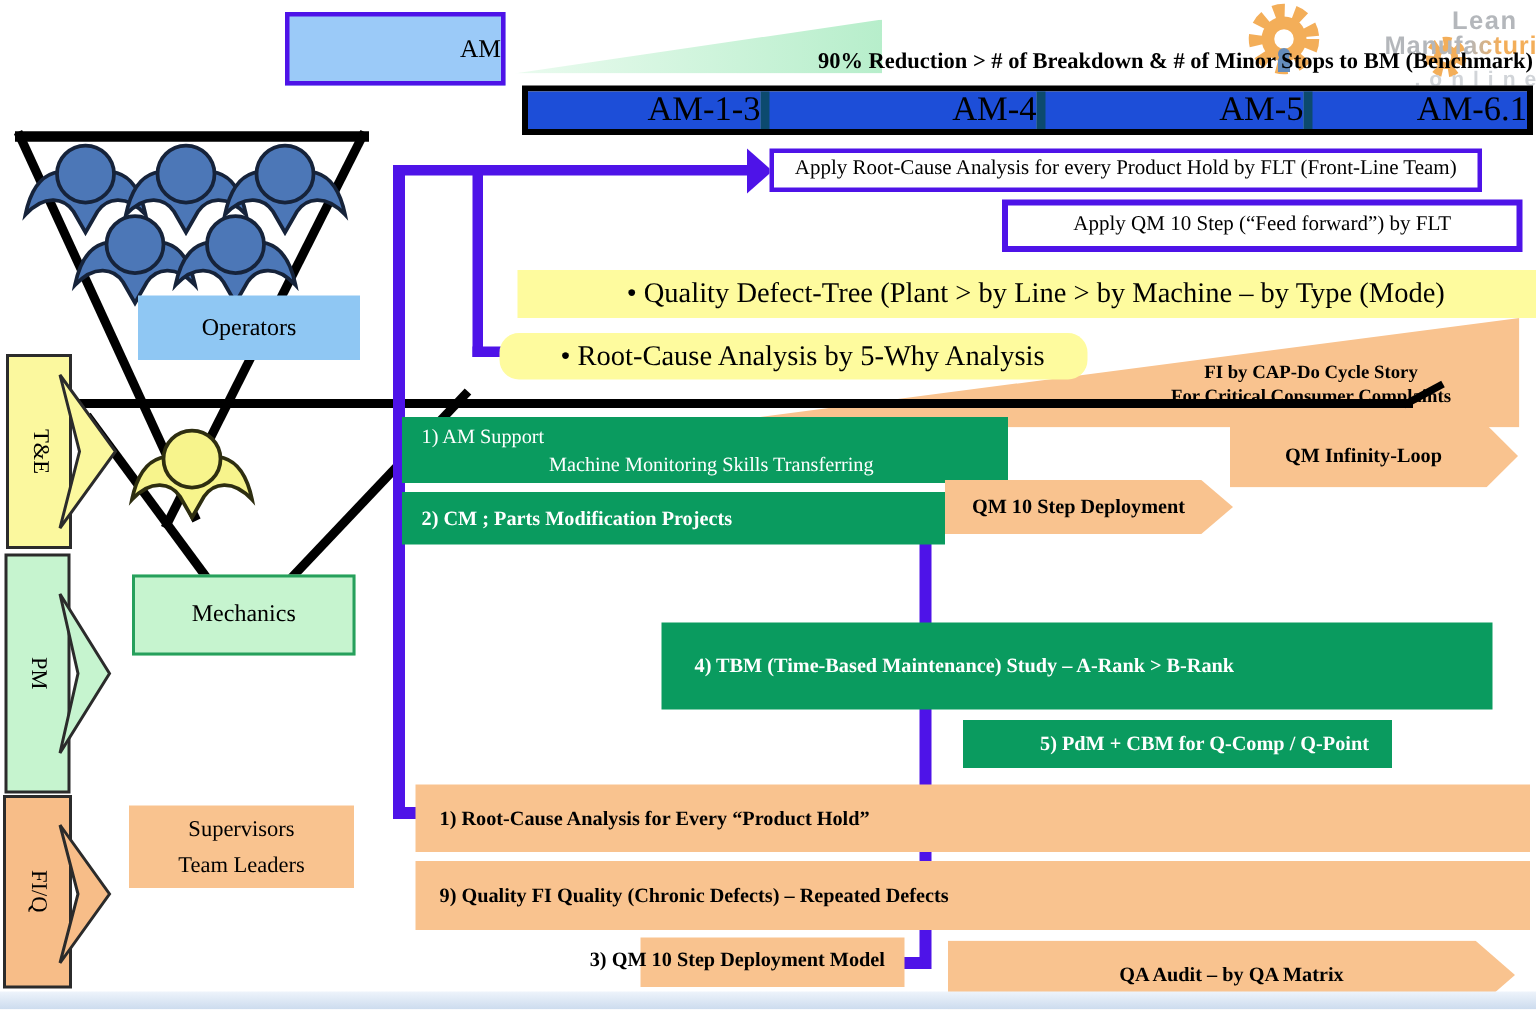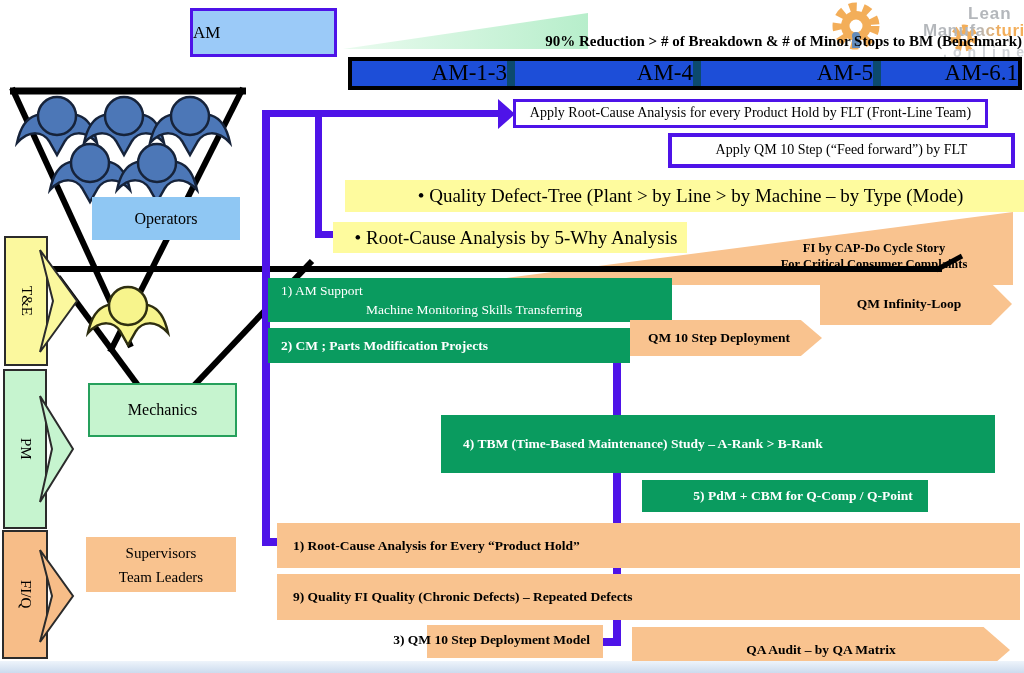--- a/index.html
+++ b/index.html
@@ -2,38 +2,38 @@
 <html><head>
 <meta charset="utf-8">
 <style>
   html,body{margin:0;padding:0;background:#fff;}
   #stage{position:relative;width:1024px;height:673px;background:#fff;overflow:hidden;
          font-family:"Liberation Serif","DejaVu Serif",serif;color:#000;}
   .abs{position:absolute;box-sizing:border-box;}.z1{z-index:1}.z2{z-index:2}.z3{z-index:3}.z4{z-index:4}
 
   
   .am-box{left:190px;top:8px;width:147px;height:49px;background:#9BCAF8;border:3px solid #4E13E8;
-          text-align:left;line-height:43px;font-size:17px;}
+          text-align:right;line-height:43px;font-size:17px;}
   .wedge-green{left:343px;top:13px;width:245px;height:36px;
           background:linear-gradient(90deg,#EAFBEF,#B7EECB);
           clip-path:polygon(0 100%,100% 0,100% 100%);}
   .reduction{left:420px;top:33px;width:602px;height:20px;text-align:right;
           font-weight:bold;font-size:15px;}
   .phase-table{left:348px;top:57px;width:674px;height:33px;border:4px solid #000;background:#fff;display:flex;}
   .phase-cell{height:100%;text-align:right;font-size:23px;line-height:24px;background:#1d4ed8;}
-  .phase-cell + .phase-cell{border-left:8px solid #0c4a6e;}
+  .phase-cell + .phase-cell{border-left:6px solid #0c4a6e;}
   .pc1{width:155px}.pc2{width:178px}.pc3{width:172px}.pc4{flex:1}
 
   .flt-box{background:#fff;border:3px solid #4E13E8;text-align:center;font-size:14px;}
   .flt1{left:513px;top:99px;width:475px;height:29px;line-height:22px;}
   .flt2{left:668px;top:133px;width:347px;height:35px;border-width:4px;line-height:26px;}
 
   .ybar{background:#FEFB9E;font-size:19px;padding-left:12px;text-align:center;}
   .y1{left:345px;top:180px;width:679px;height:32px;line-height:32px;}
-  .y2{left:333px;top:222px;width:354px;height:31px;line-height:31px;}
+  .y2{left:333px;top:222px;width:392px;height:31px;line-height:31px;border-radius:13px;}
 
   .wedge-orange{left:453px;top:212px;width:560px;height:73px;background:#F9C38F;
           clip-path:polygon(0 100%,100% 0,100% 100%);}
   .fi-text{left:745px;top:240px;width:258px;text-align:center;font-weight:bold;
           font-size:12.5px;line-height:16px;}
 
   .gbar{background:#0A9B5F;color:#fff;font-size:13.5px;font-weight:bold;}
   .g1{left:268px;top:278px;width:404px;height:44px;font-weight:normal;padding:3px 0 0 13px;line-height:19px;}
   .g1 .ind{display:block;margin-left:85px;}
   .g2{left:268px;top:328px;width:362px;height:35px;line-height:35px;padding-left:13px;}

